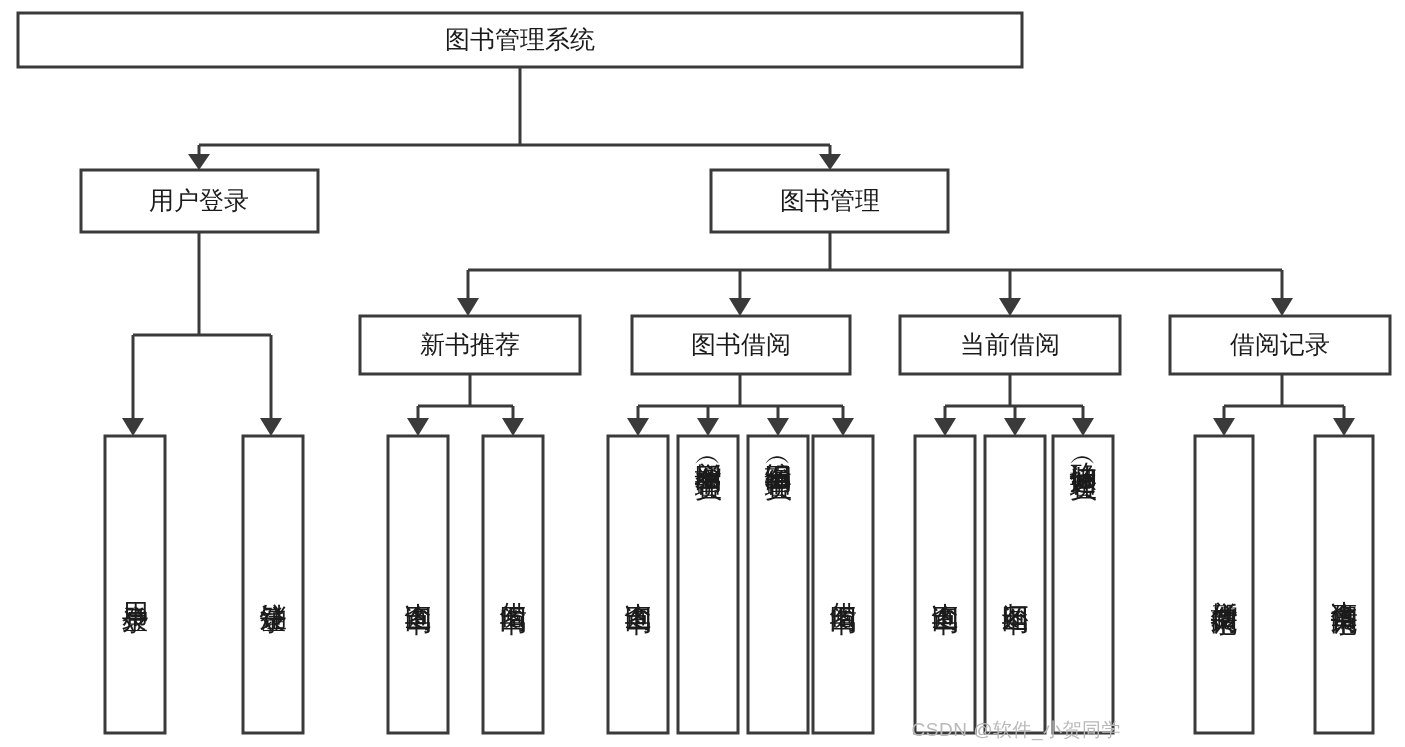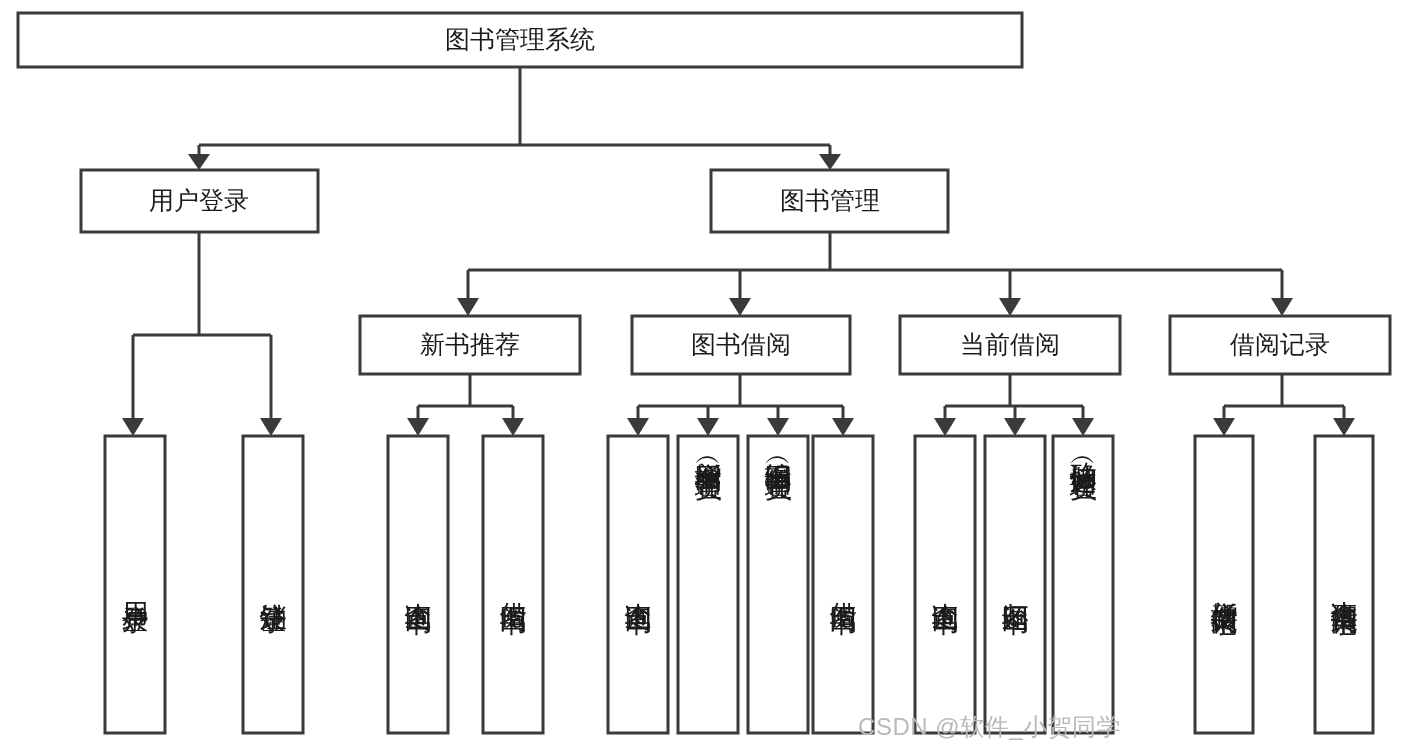--- a/index.html
+++ b/index.html
@@ -69,21 +69,21 @@
     letter-spacing: 2px;
     color: #1b1b1b;
     white-space: nowrap;
     text-align: center;
   }
   .watermark {
     position: absolute;
     right: 16px;
     bottom: 4px;
     font-family: "Liberation Sans", "DejaVu Sans", sans-serif;
-    font-size: 24px;
+    font-size: 19px;
     color: #b9b9b9;
     letter-spacing: 0.5px;
     white-space: nowrap;
     user-select: none;
   }
 </style>
 </head>
 <body>
 
 <div id="diagram-root">

